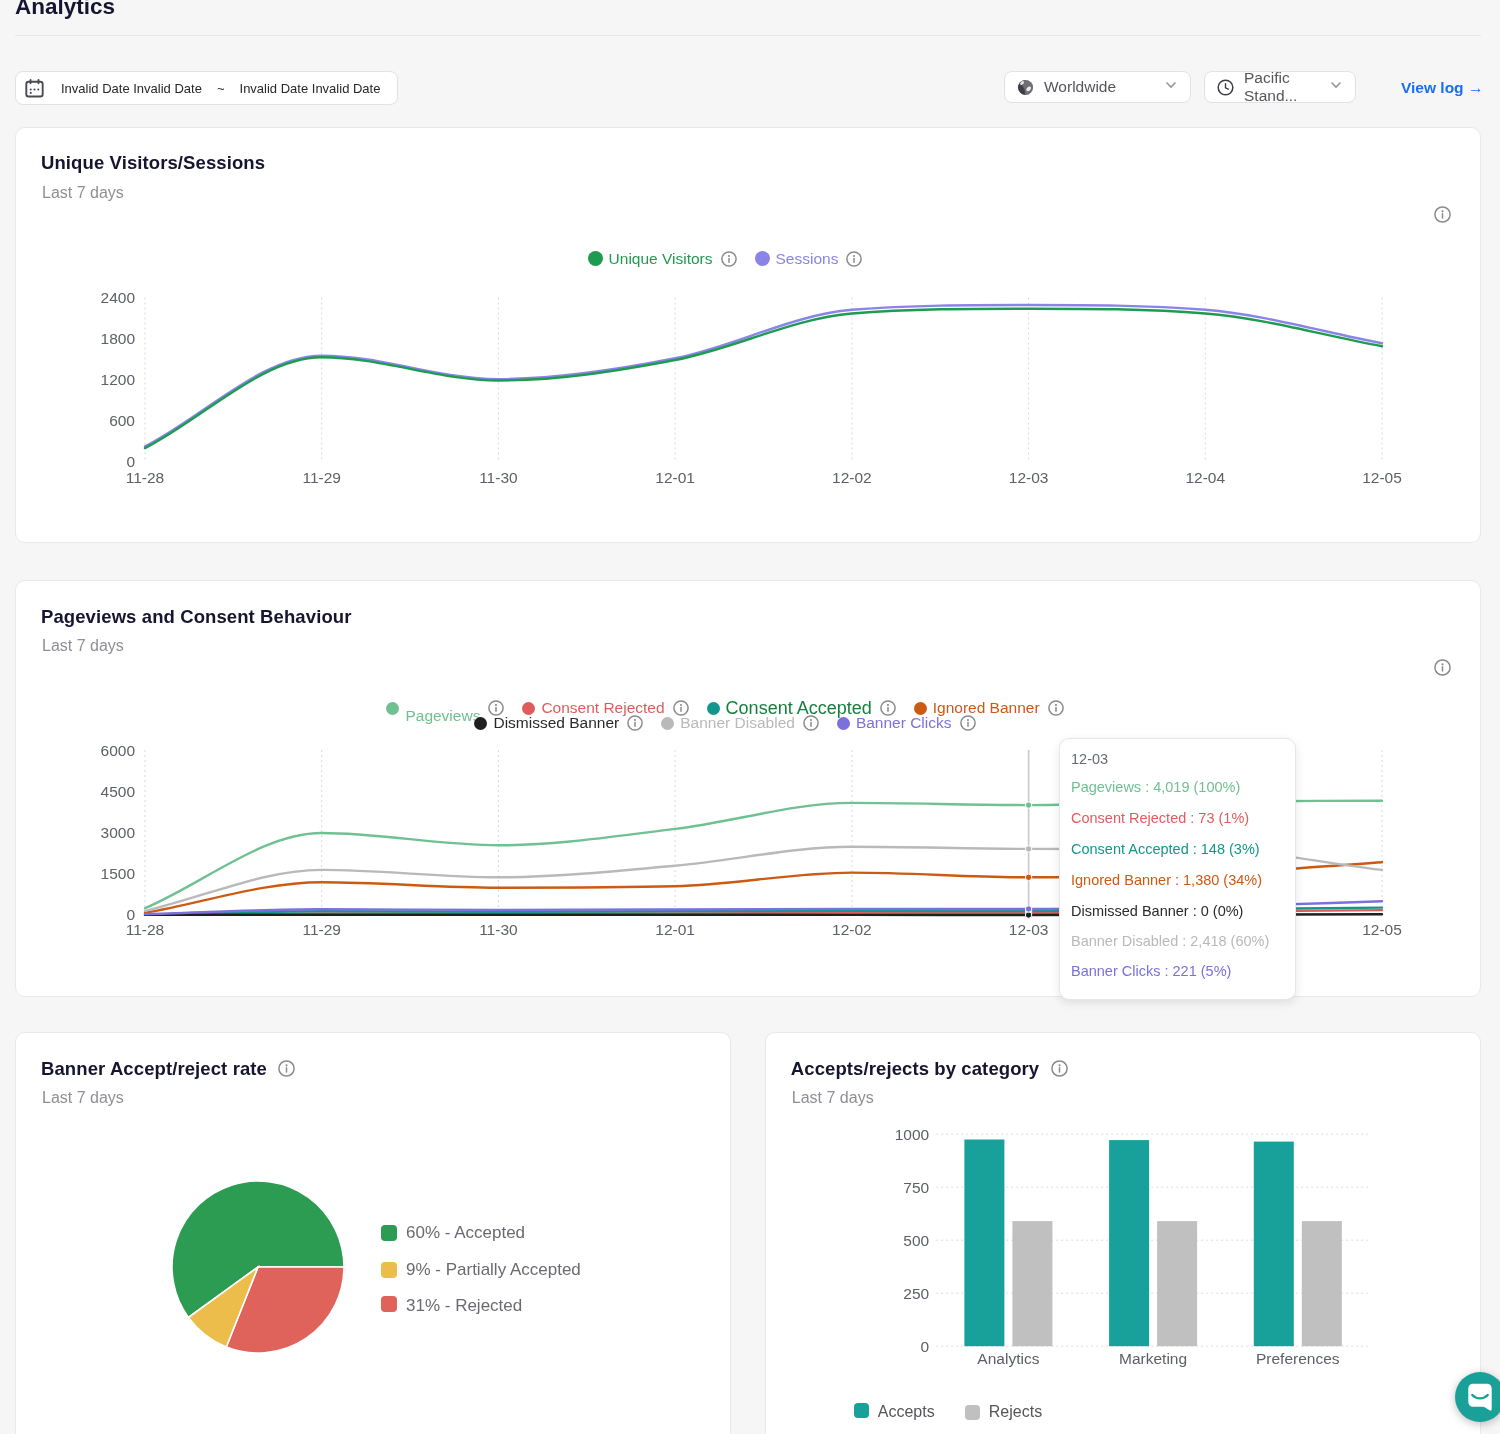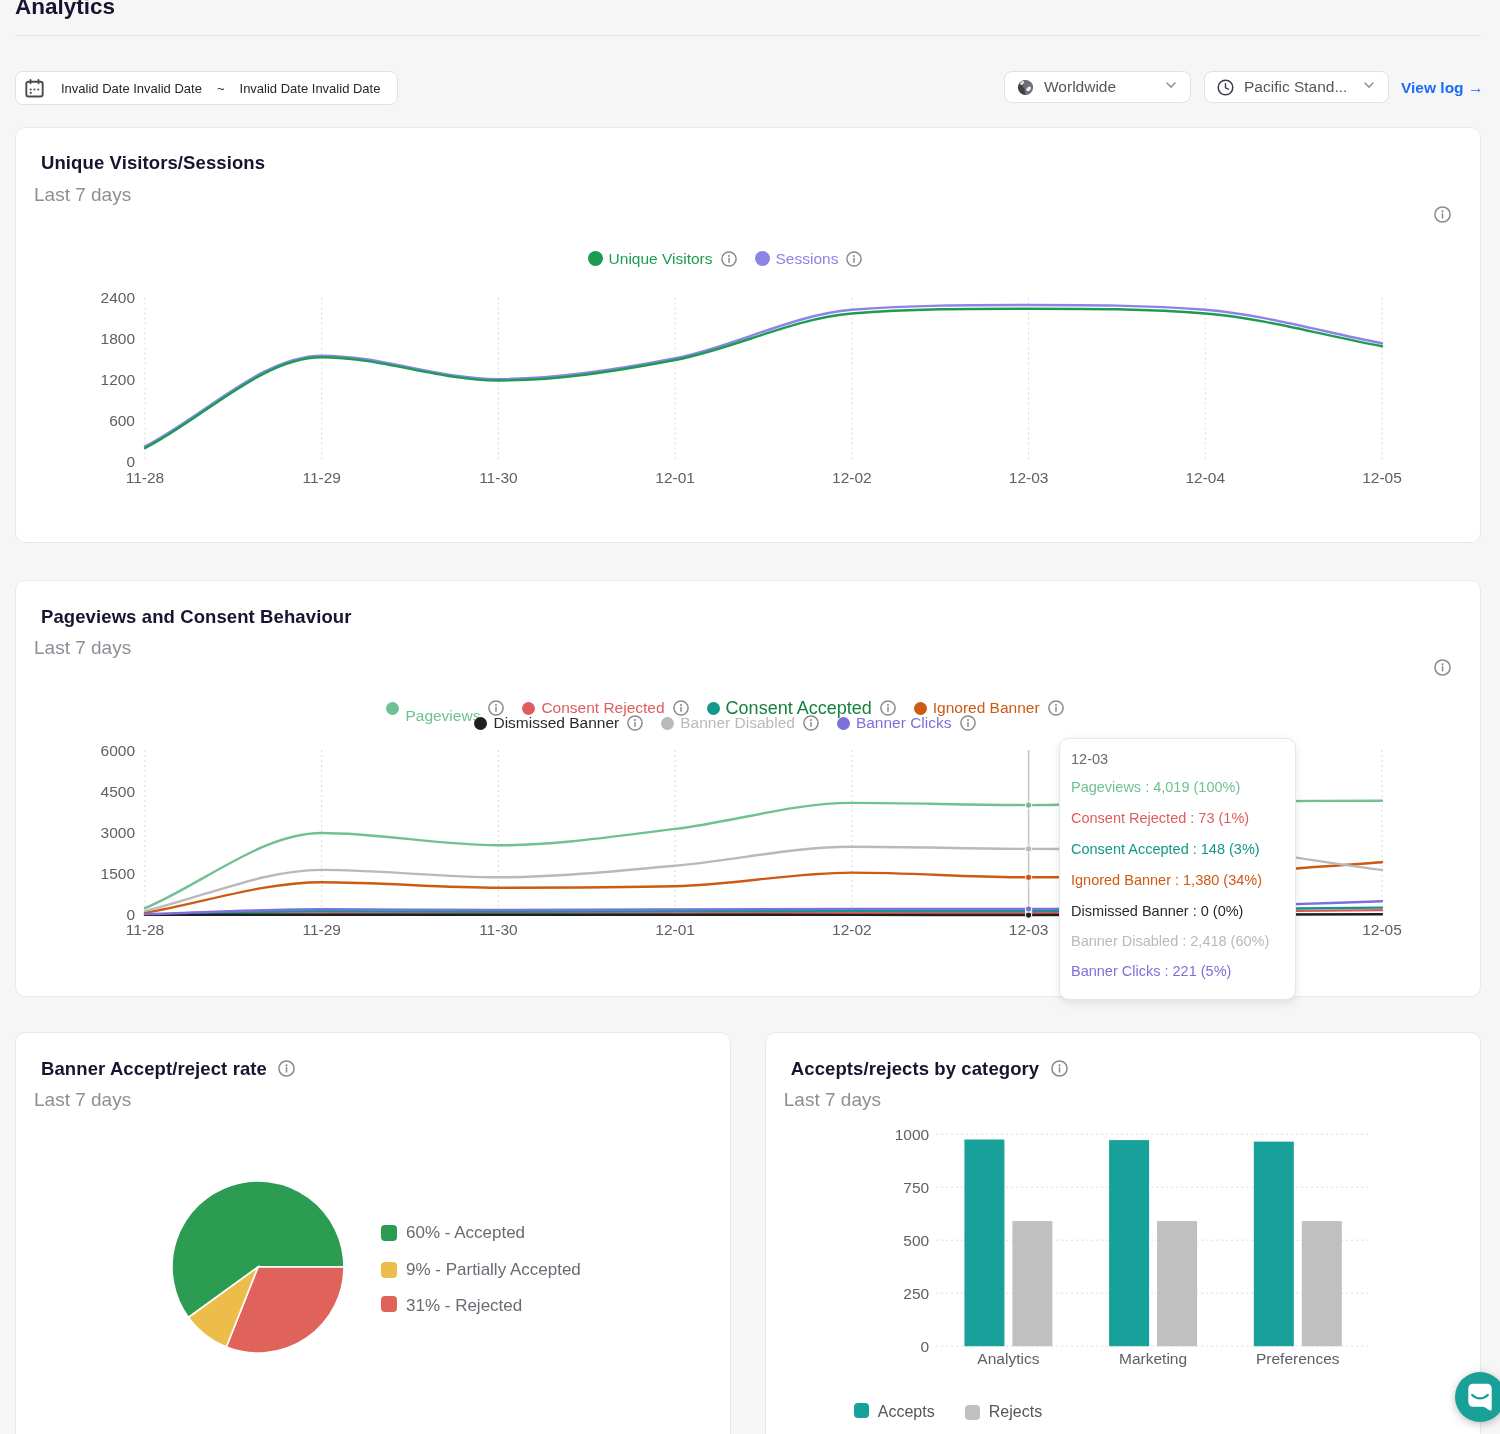--- a/index.html
+++ b/index.html
@@ -1,18 +1,18 @@
 <!DOCTYPE html>
 <html><head><meta charset="utf-8">
 <style>
 * { margin:0; padding:0; box-sizing:border-box; }
 html,body { width:1500px; height:1434px; background:#f6f6f7; font-family:"Liberation Sans", sans-serif; overflow:hidden; position:relative; }
 .card { position:absolute; background:#fff; border:1px solid #e9e9ea; border-radius:10px; }
 .ctitle { position:absolute; left:25px; top:24.5px; font-size:18.5px; font-weight:bold; color:#15152f; letter-spacing:0.1px; }
-.csub { position:absolute; left:18px; top:56px; font-size:19px; color:#8e8e96; }
+.csub { position:absolute; left:26px; top:56px; font-size:16px; color:#8e8e96; }
 .cinfo { position:absolute; right:29px; top:78px; }
 .li { display:inline-flex; align-items:center; margin:0 9px;justify-content:space-between; }
 .dot { border-radius:50%; display:inline-block; flex:none; }
 .legend { position:absolute; width:100%; display:flex; justify-content:center; align-items:center; transform:translateX(-23px); }
 .pillbox { position:absolute; background:#fff; border:1px solid #e2e2e6; border-radius:8px; display:flex; align-items:center; }
 .tooltip { position:absolute; left:1043px; top:157px; width:237px; height:262px; background:#fff; border:1px solid #e6e6e9; border-radius:10px; box-shadow:0 3px 10px rgba(0,0,0,0.10); z-index:5; }
 .ttrow { position:absolute; left:11px; font-size:14.5px; white-space:nowrap; }
 .sw { width:16px; height:16px; border-radius:4px; display:inline-block; flex:none; }
 </style></head>
 <body>
@@ -39,21 +39,21 @@
       <circle cx="8.5" cy="8.5" r="7.6" fill="#3e3e46"></circle>
       <path d="M8.5 0.9 C5 3 4.6 6.5 6.5 8.5 C8.4 10.5 7.3 13.5 8.5 16.1 C12.7 16.1 16.1 12.7 16.1 8.5 C16.1 4.3 12.7 0.9 8.5 0.9 Z" fill="#fff" opacity="0.25"></path>
       <circle cx="8.5" cy="8.5" r="6.9" fill="none" stroke="#fff" stroke-width="0"></circle>
       <path d="M3 5.2 C4.5 6.8 6 5.5 6.8 4 C7.5 2.7 6.5 1.6 5.2 2.2 C4 2.9 3.3 4 3 5.2 Z M9.8 9.2 C8.6 10.8 9.6 12.6 11.3 12.2 C13 11.8 14.3 10 14 8.2 C13.2 7 11 7.7 9.8 9.2 Z" fill="#fff" opacity="0.85"></path>
     </svg>
     <span style="font-size:15.5px;color:#55555c;margin-left:10px">Worldwide</span>
   <span style="margin-left:auto"><svg width="14" height="14" viewBox="0 0 14 14" style="flex:none">
         <path d="M3 5 L7 9.2 L11 5" fill="none" stroke="#9a9aa0" stroke-width="1.7" stroke-linecap="round" stroke-linejoin="round"></path>
       </svg></span>
 </div>
-<div class="pillbox" style="left:1204px;top:71px;width:185px;height:32px;padding:0 12px">
+<div class="pillbox" style="left:1204px;top:71px;width:152px;height:32px;padding:0 12px">
   <svg width="17" height="17" viewBox="0 0 17 17" style="flex:none">
       <circle cx="8.5" cy="8.5" r="7.3" fill="none" stroke="#3c3c44" stroke-width="1.5"></circle>
       <path d="M8.5 4.6 V8.8 L11.3 10.2" stroke="#3c3c44" stroke-width="1.4" fill="none" stroke-linecap="round"></path>
     </svg>
     <span style="font-size:15.5px;color:#55555c;margin-left:10px">Pacific Stand...</span>
   <span style="margin-left:auto"><svg width="14" height="14" viewBox="0 0 14 14" style="flex:none">
         <path d="M3 5 L7 9.2 L11 5" fill="none" stroke="#9a9aa0" stroke-width="1.7" stroke-linecap="round" stroke-linejoin="round"></path>
       </svg></span>
 </div>
 <div style="position:absolute;left:1401px;top:79px;font-size:15.5px;font-weight:bold;color:#1a6ef5">View log →</div>

